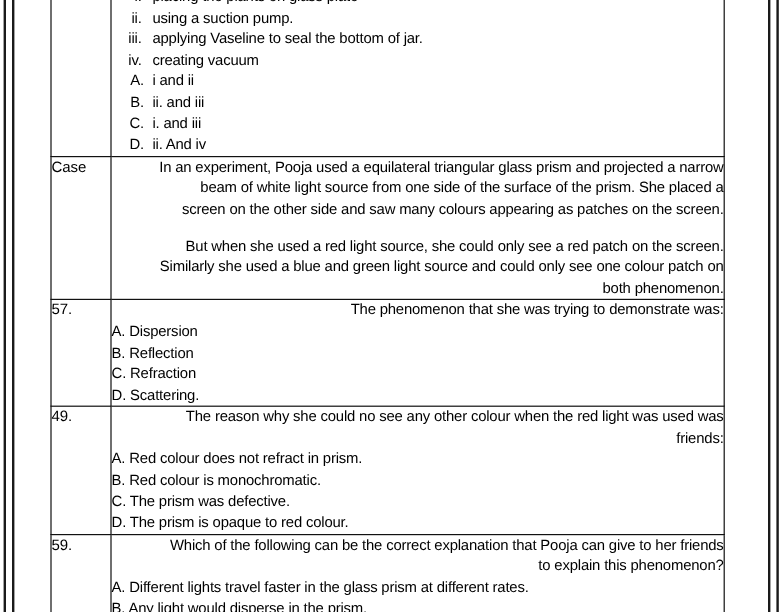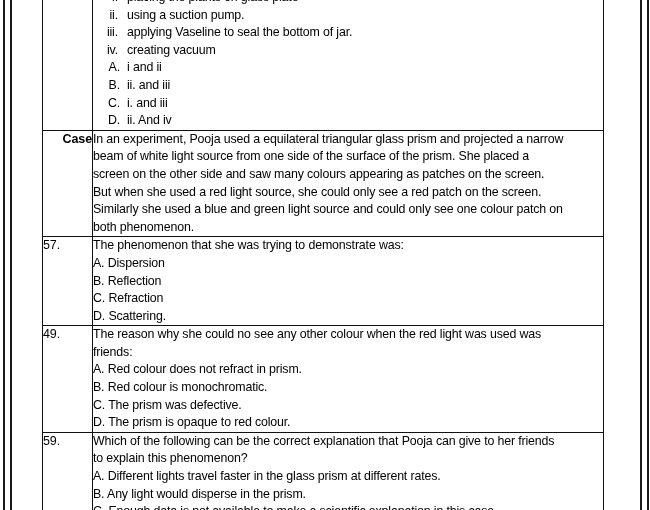--- a/index.html
+++ b/index.html
@@ -53,36 +53,37 @@
   }
   .col-num  { width: 50px; }
   .col-body { width: 511px; }
 
   .numcell {
     padding: 4px 0 4px 7px;
     font-size: 12.5px;
     line-height: 17.5px;
     letter-spacing: -0.1px;
   }
-  .numcell.bold { font-weight: bold; text-align: right; }
+  .numcell.bold { font-weight: normal; }
 
   .bodycell {
     padding: 4px 6px 5px 7px;
     font-size: 12.4px;
     line-height: 17.6px;
     letter-spacing: -0.15px;
   }
 
   
   .pline {
     margin: 0;
     white-space: nowrap;
+    text-align: right;
   }
   .para { margin: 0; }
-  .para + .para { margin-top: 0px; }
+  .para + .para { margin-top: 13px; }
 
   
   .optrow {
     display: flex;
     align-items: baseline;
   }
   .optrow .marker {
     flex: 0 0 34px;
     text-align: right;
     padding-right: 9px;

